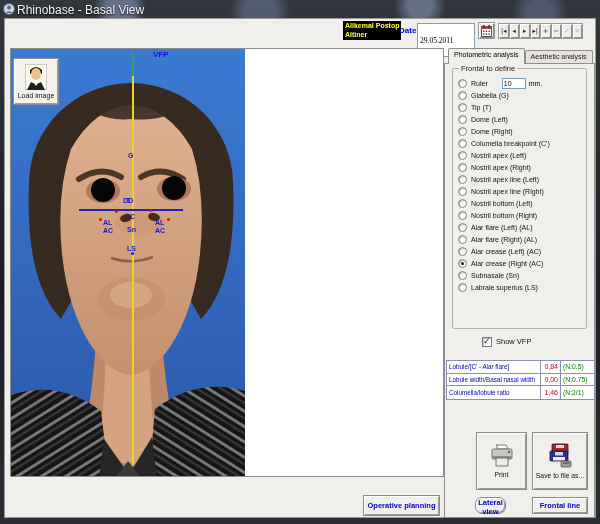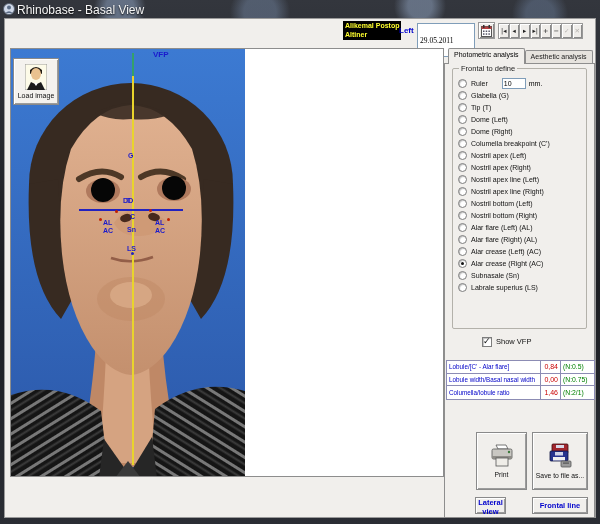--- a/index.html
+++ b/index.html
@@ -111,21 +111,21 @@
     box-shadow: inset 1px 1px 0 #fff, inset -1px -1px 0 #9c9c9c;
     display:flex; flex-direction:column; align-items:center; justify-content:center; gap:3px; cursor:pointer; }
   .big-btn span { font-size:6.8px; color:#111; white-space:nowrap; }
   #print-btn { left:476px; top:432px; }
   #save-btn { left:532px; top:432px; width:56px; }
 
   .view-btn { position:absolute; height:17px; background:#f1efec; border:1px solid #8a8a8a;
     box-shadow: inset 1px 1px 0 #fff, inset -1px -1px 0 #9c9c9c;
     font-size:7.5px; font-weight:bold; color:#0000cc; text-align:center; cursor:pointer;
     font-family:"Liberation Sans",sans-serif; }
-  #lateral-btn { left:475px; top:497px; width:31px; }
+  #lateral-btn { left:475px; top:497px; width:31px;border-radius:7px; }
   #frontal-btn { left:532px; top:497px; width:56px; }
   #operative-btn { position:absolute; left:363px; top:495px; width:77px; height:21px;
     background:#f1efec; border:1px solid #8a8a8a;
     box-shadow: inset 1px 1px 0 #fff, inset -1px -1px 0 #9c9c9c;
     font-size:7.5px; font-weight:bold; color:#0000cc; cursor:pointer;
     font-family:"Liberation Sans",sans-serif; }
 </style>
 </head>
 <body>
 
@@ -139,21 +139,21 @@
     </svg>
     <span class="title-text">Rhinobase -  Basal View</span>
   </div>
 
   <div class="window-body"></div>
 
   <div class="patient-name">
     <div>Alikemal Postop</div>
     <div>Altiner</div>
   </div>
-  <span class="date-label">Left</span>
+  <span class="date-label">Date</span>
   <input class="date-field" value="29.05.2011" style="">
   <div class="calendar-btn">
     <svg width="11" height="12" viewBox="0 0 11 12">
       <rect x="0.5" y="1.5" width="10" height="10" fill="#fff" stroke="#555"></rect>
       <rect x="0.5" y="1.5" width="10" height="2.5" fill="#b34040"></rect>
       <rect x="2" y="0" width="1.5" height="3" fill="#333"></rect>
       <rect x="7.5" y="0" width="1.5" height="3" fill="#333"></rect>
       <g fill="#556">
         <rect x="2" y="5.5" width="1.5" height="1.5"></rect>
           <rect x="4.7" y="5.5" width="1.5" height="1.5"></rect>
@@ -394,13 +394,14 @@
       <rect x="3" y="8" width="18" height="10" rx="1" fill="#27338f" stroke="#0d1340" stroke-width="0.8"></rect>
       <rect x="8" y="9" width="8" height="3.5" fill="#cfd4ea"></rect>
       <rect x="6" y="14" width="12" height="3.5" fill="#f0f0f0"></rect>
       <rect x="14" y="18" width="10" height="6" rx="1" fill="#9a9a9a" stroke="#555" stroke-width="0.8"></rect>
       <rect x="16" y="19.5" width="6" height="1.2" fill="#555"></rect>
     </svg>
     <span>Save to file as...</span>
   </div>
   <button class="view-btn" id="lateral-btn">Lateral view</button>
   <button class="view-btn" id="frontal-btn">Frontal line</button>
+  <button id="operative-btn">Operative planning</button>
 </div>
 
 </body></html>

